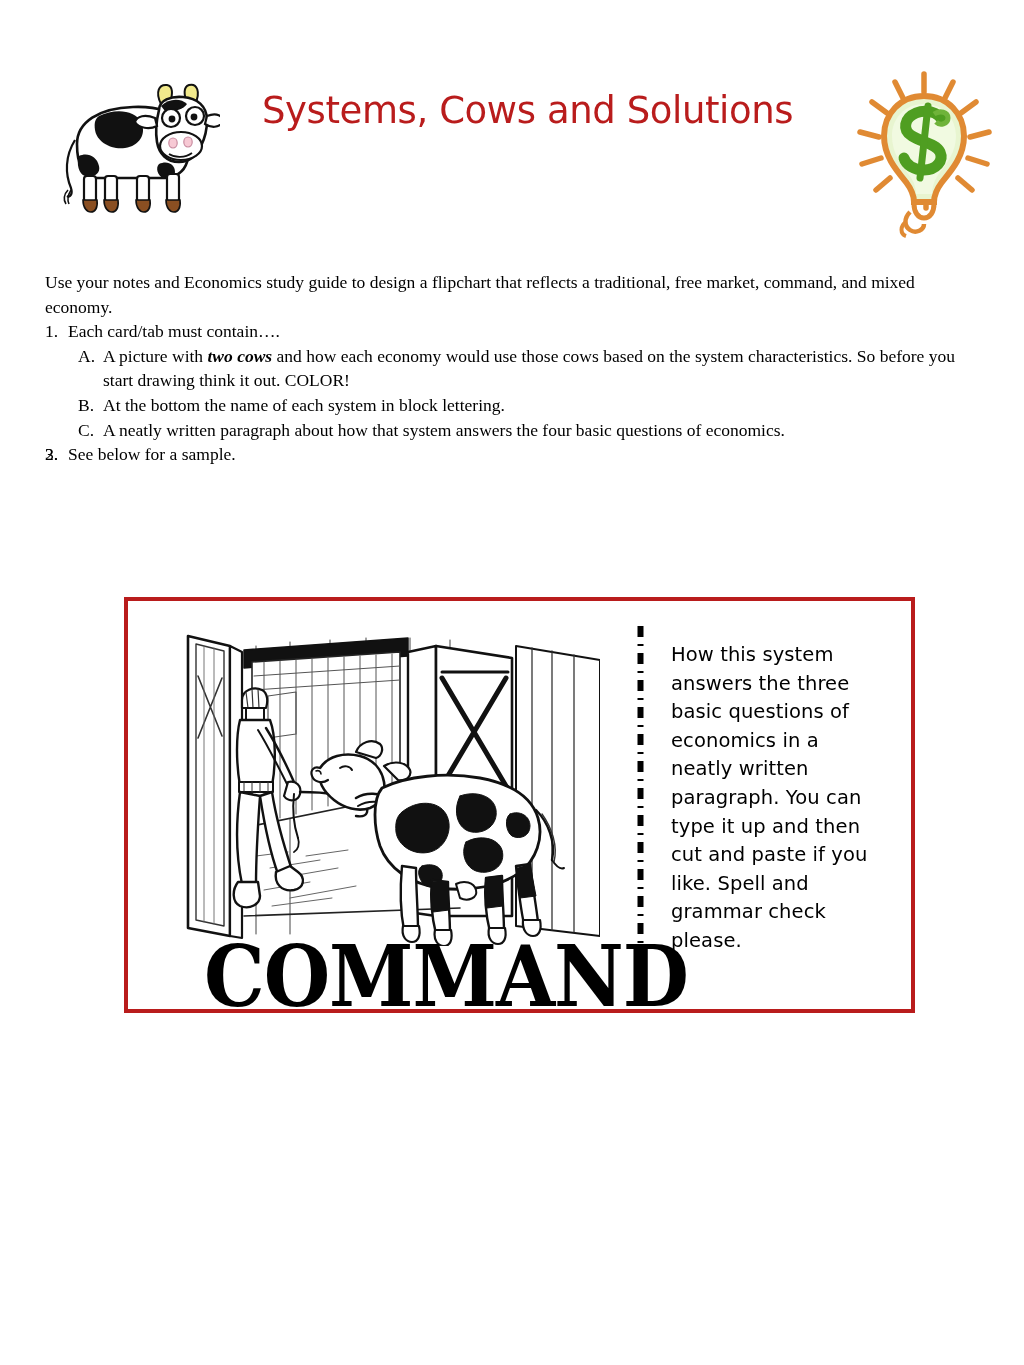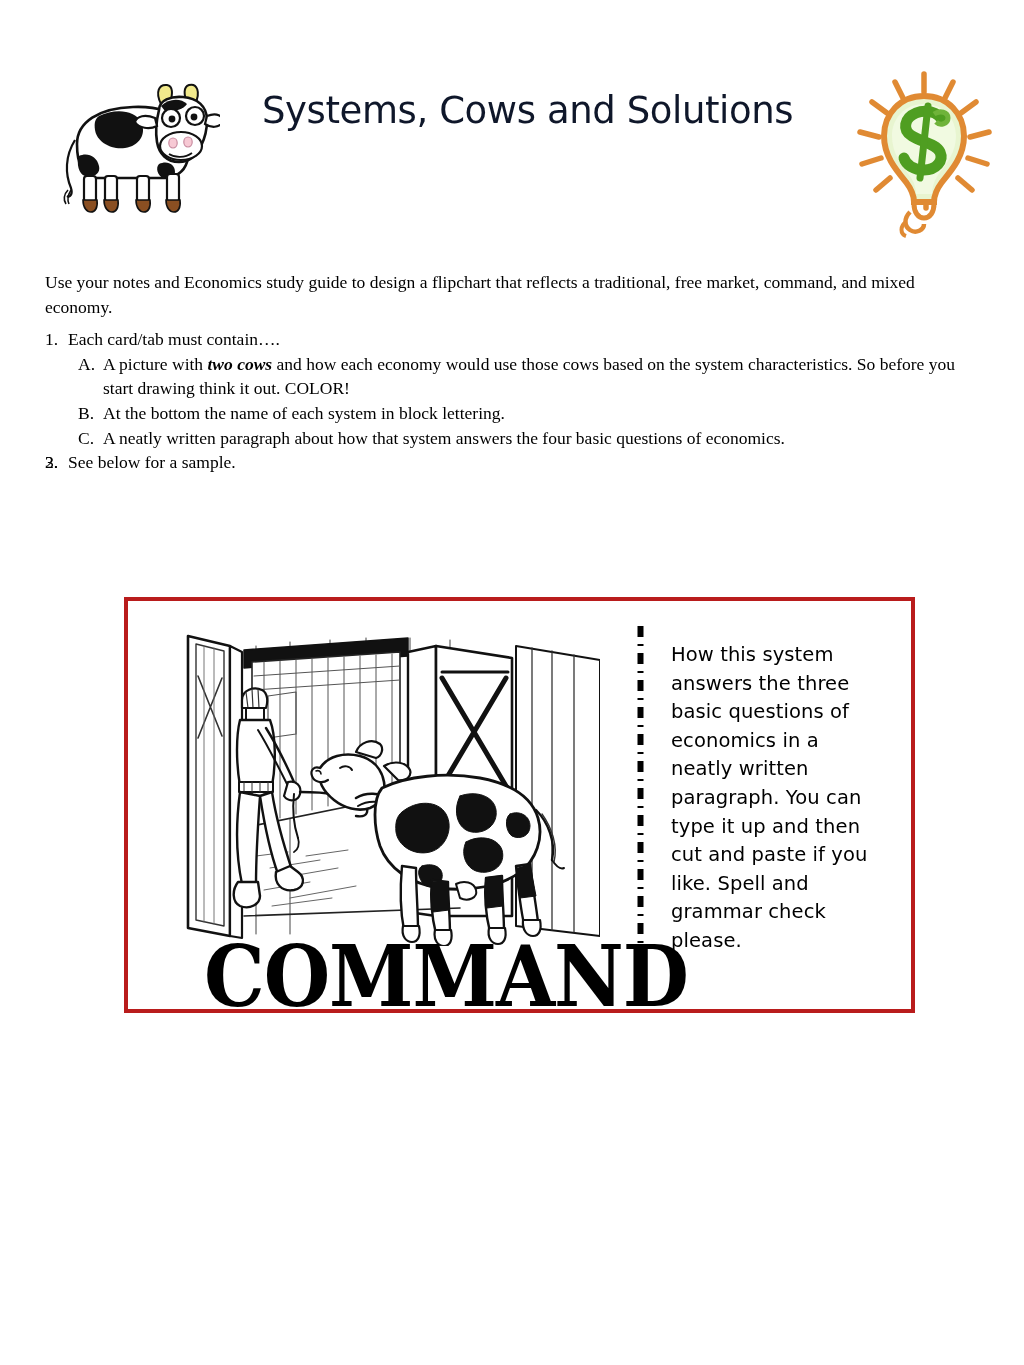--- a/index.html
+++ b/index.html
@@ -42,35 +42,35 @@
   .doc-title {
     position: absolute;
     left: 262px;
     top: 88px;
     width: 580px;
     font-family: "DejaVu Sans", "Liberation Sans", sans-serif;
     font-size: 37px;
     font-weight: 400;
     letter-spacing: -0.4px;
     line-height: 46px;
-    color: #0f172a;
+    color: #b91c1c;
     white-space: nowrap;
   }
 
   
   .instructions {
     position: absolute;
     left: 45px;
     top: 270px;
     width: 940px;
     font-size: 17.5px;
     line-height: 24.6px;
   }
   .intro-para {
-    margin: 0 0 8px 0;
+    margin: 0 0 0 0;
     width: 938px;
   }
   .num-list {
     margin: 0;
     padding: 0;
     list-style: none;
   }
   .num-item {
     position: relative;
     padding-left: 23px;

